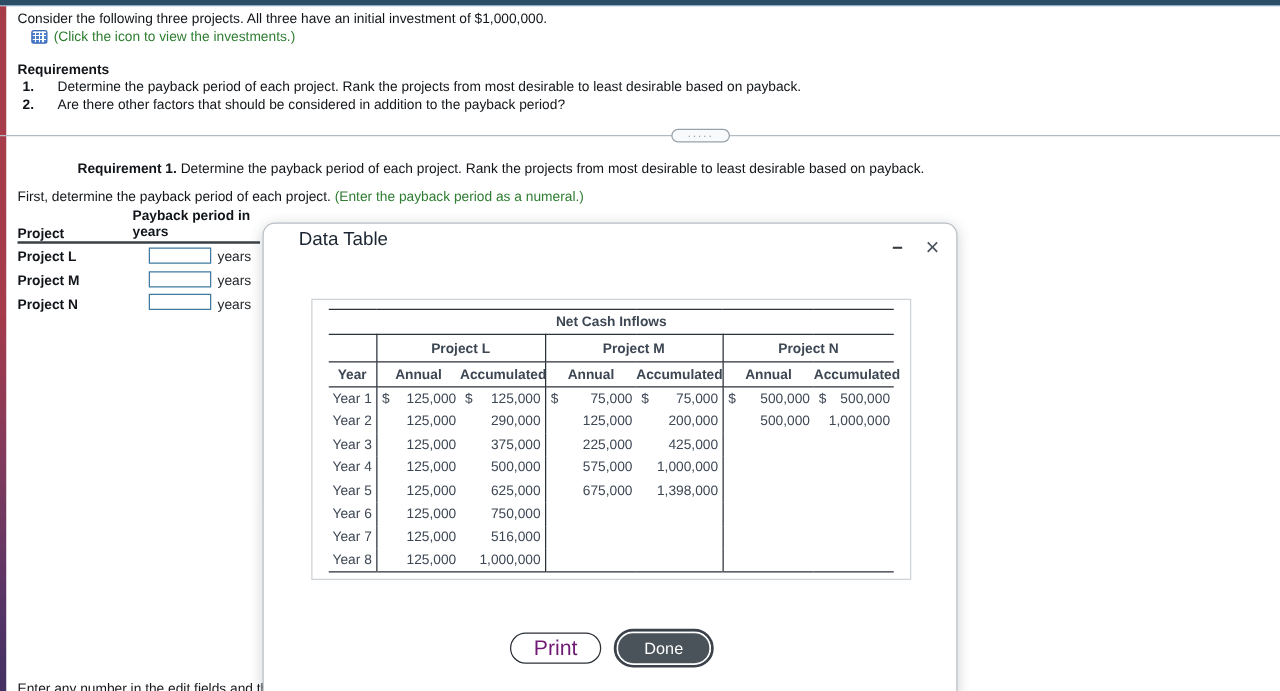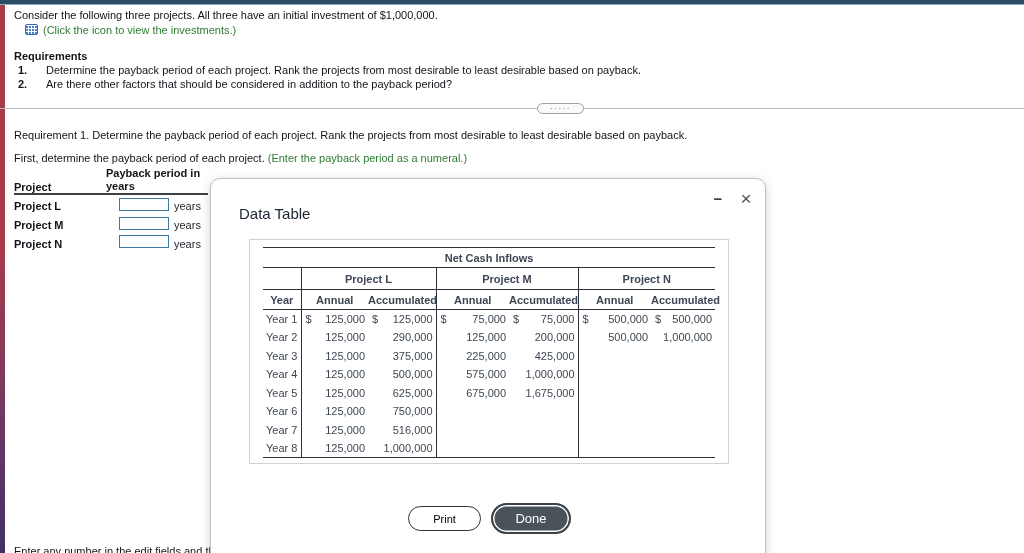--- a/index.html
+++ b/index.html
@@ -40,38 +40,38 @@
   
   .divider-line { left:0; top:108px; width:1024px; height:1px; background:#b3bcc3; }
   .divider-pill { left:537px; top:103px; width:47px; height:11px; background:#f8fafb;
     border:1px solid #98a2aa; border-radius:6px; display:flex; align-items:center;
     justify-content:center; cursor:row-resize; }
   .divider-pill span { font-size:8px; line-height:8px; letter-spacing:1.5px; color:#666e75; }
 
   
   .requirement1-line { left:14px; top:129px; white-space:nowrap; }
   .first-line { left:14px; top:152px; white-space:nowrap; }
-  .bold { font-weight:normal; }
+  .bold { font-weight:bold;margin-left:48px; }
 
   
   .project-header { left:14px; top:181px; font-weight:bold; }
   .payback-header { left:106px; top:167px; width:120px; text-align:left; font-weight:bold; line-height:13px; }
   .answer-underline { left:14px; top:193px; width:194px; height:1.5px; background:#3a4046; }
   .answer-row-label { font-weight:bold; white-space:nowrap; }
   .payback-input { position:absolute; width:50px; height:13px; border:1.5px solid var(--input_border,#3e7aa2);
     background:#fff; font-size:10px; padding:0 2px; font-family:inherit; border-radius:0; outline:none; }
   .years-suffix { white-space:nowrap; color:#22262b; }
 
   .bottom-clipped { left:14px; top:545px; white-space:nowrap; z-index:1; color:#14181c; }
 
   
   .modal { left:210px; top:178px; width:556px; height:382px; background:#fff;
     border:1px solid #b9bfc5; border-radius:10px 10px 0 0;
     box-shadow:0 2px 10px rgba(40,50,60,.22); z-index:10; }
-  .modal-title { position:absolute; left:28px; top:26px; font-size:15px; color:#1b2531; }
+  .modal-title { position:absolute; left:28px; top:4px; font-size:15px; color:#1b2531; }
   .minimize-btn { position:absolute; left:497px; top:11px; width:20px; height:18px; border:none;
     background:transparent; cursor:pointer; font-size:15px; font-weight:bold; color:#34393f;
     line-height:16px; text-align:center; font-family:inherit; }
   .close-btn { position:absolute; left:523px; top:8px; width:24px; height:24px; border:none;
     background:transparent; cursor:pointer; font-size:19px; color:#4a535d; line-height:22px;
     text-align:center; font-family:inherit; }
 
   .table-panel { position:absolute; left:38px; top:60px; width:480px; height:225px;
     border:1px solid #cdd2d6; background:#fff; overflow:hidden; }
 
@@ -83,22 +83,22 @@
   .r-groups th { height:22px; text-align:center; font-weight:bold; border-bottom:1px solid var(--table_rule,#2b3138); }
   .r-heads th { height:20px; text-align:center; font-weight:bold; border-bottom:1px solid var(--table_rule,#2b3138); }
   .group-sep { border-right:1px solid var(--table_rule,#2b3138); }
   .data-table tbody tr { height:18.5px; }
   .year-cell { font-weight:bold; text-align:center; }
   .money-cell { line-height:18px; overflow:hidden; }
   .money-cell .dollar { float:left; margin-left:4px; }
   .money-cell .val { float:right; margin-right:3px; }
 
   .print-btn { position:absolute; left:197px; top:327px; width:73px; height:25px;
-    border:1.5px solid #2c3137; border-radius:13px; background:#fff; color:#000000;
-    font-size:11px; font-family:inherit; cursor:pointer; }
+    border:1.5px solid #2c3137; border-radius:13px; background:#fff; color:#701a75;
+    font-size:17px; font-family:inherit; cursor:pointer; }
   .done-btn { position:absolute; left:280px; top:324px; width:80px; height:31px;
     border:2px solid #3b424a; border-radius:16px; background:var(--done_fill,#4a525a); color:#fff;
     box-shadow:inset 0 0 0 1.5px #ffffff; font-size:13px; font-family:inherit; cursor:pointer; }
 </style>
 </head>
 <body>
 
 <div id="canvas">
 
   <div class="abs top-bar"></div>
@@ -302,21 +302,21 @@
               <td class="money-cell group-sep">
                 <span class="dollar"></span>
                 <span class="val">625,000</span>
               </td>
               <td class="money-cell">
                 <span class="dollar"></span>
                 <span class="val">675,000</span>
               </td>
               <td class="money-cell group-sep">
                 <span class="dollar"></span>
-                <span class="val">1,675,000</span>
+                <span class="val">1,398,000</span>
               </td>
               <td class="money-cell">
                 <span class="dollar"></span>
                 <span class="val"></span>
               </td>
               <td class="money-cell">
                 <span class="dollar"></span>
                 <span class="val"></span>
               </td>
             </tr>

